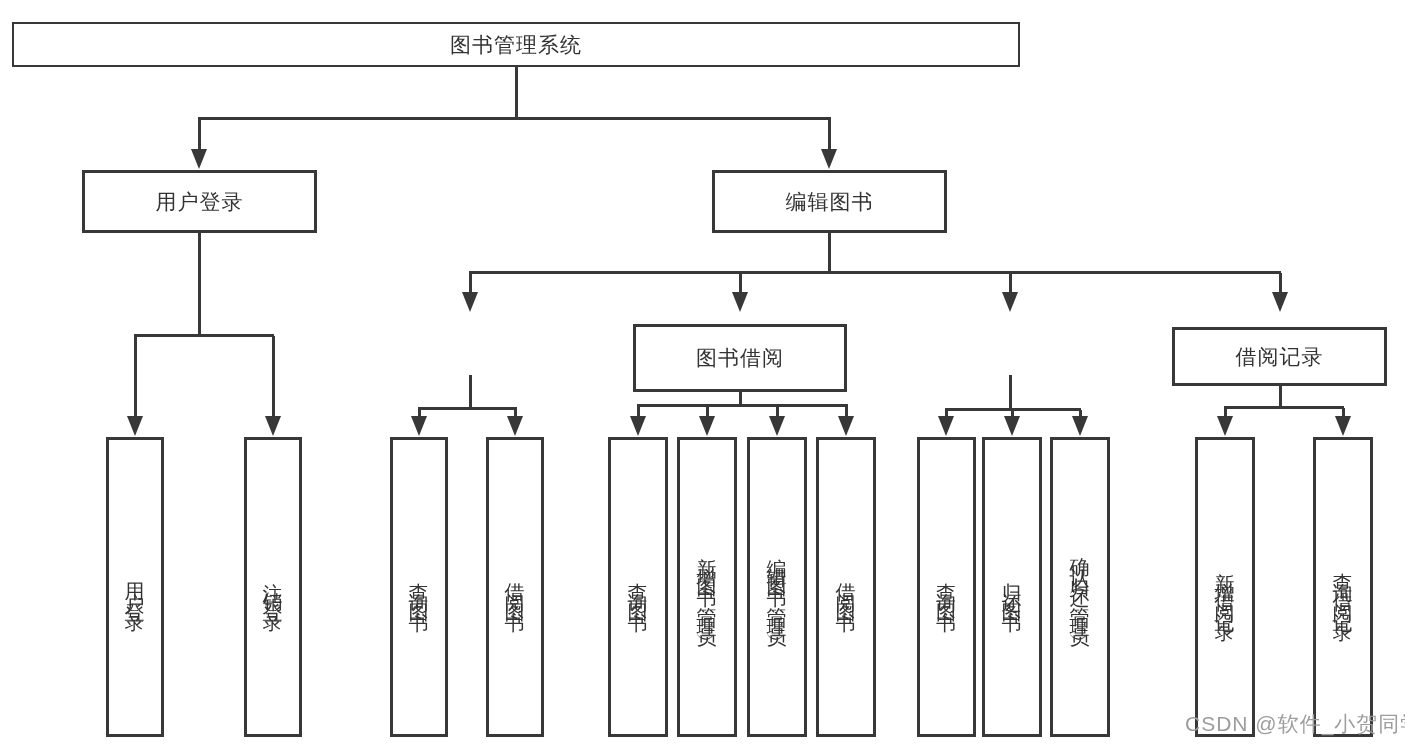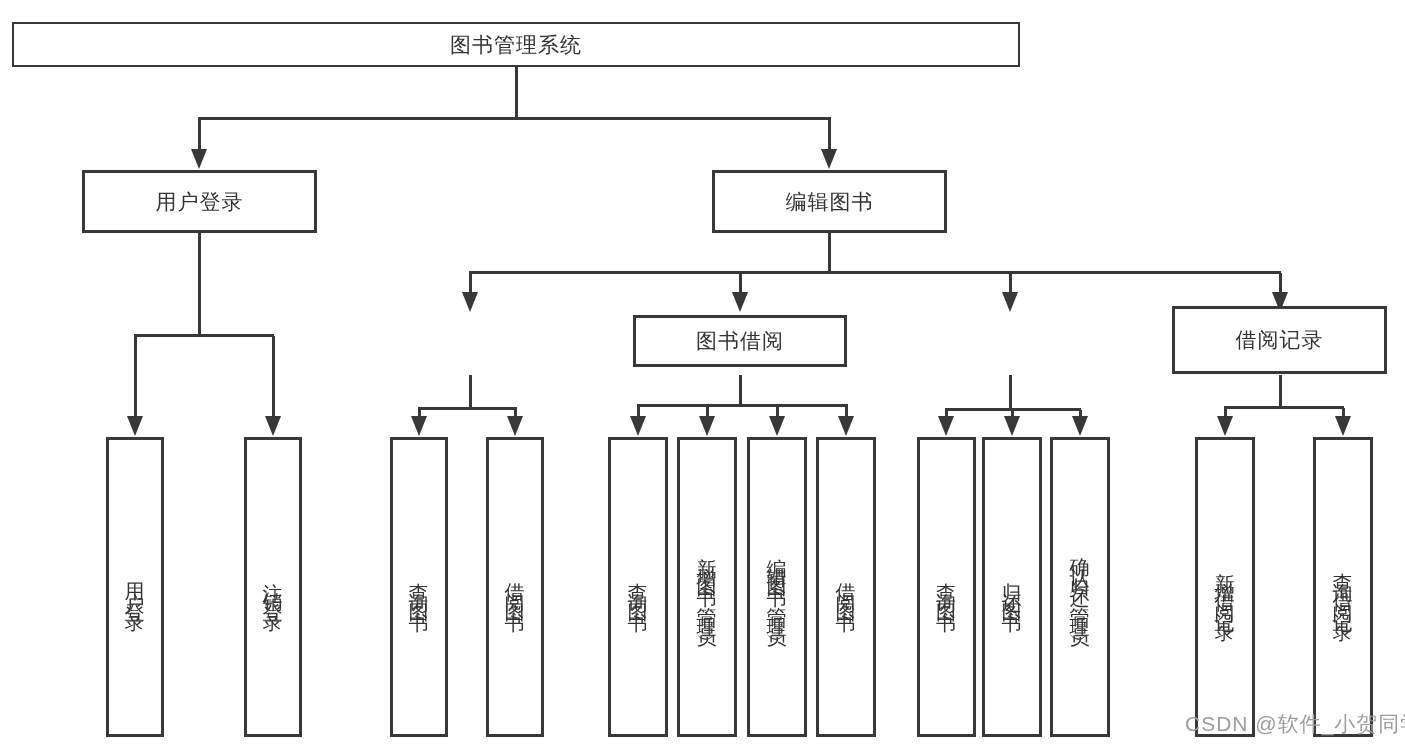--- a/index.html
+++ b/index.html
@@ -127,24 +127,24 @@
     <span>图书管理系统</span>
   </div>
 
   <div class="box h" style="left:82px;top:170px;width:235px;height:63px">
     <span>用户登录</span>
   </div>
   <div class="box h" style="left:712px;top:170px;width:235px;height:63px">
     <span>编辑图书</span>
   </div>
 
-  <div class="box h" style="left:633px;top:315px;width:214px;height:52px">
+  <div class="box h" style="left:633px;top:324px;width:214px;height:68px">
     <span>图书借阅</span>
   </div>
-  <div class="box h" style="left:1172px;top:306px;width:215px;height:68px">
+  <div class="box h" style="left:1172px;top:327px;width:215px;height:59px">
     <span>借阅记录</span>
   </div>
 
   <div class="box v" style="left:106px;top:437px;width:58px;height:300px">
     <span>用户登录</span>
   </div>
   <div class="box v" style="left:244px;top:437px;width:58px;height:300px">
     <span>注销登录</span>
   </div>
 

